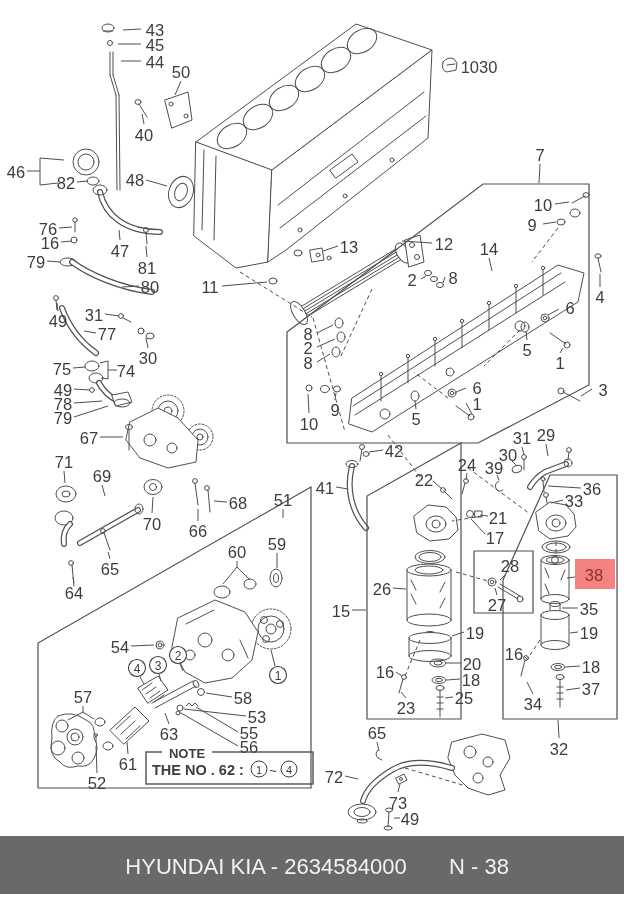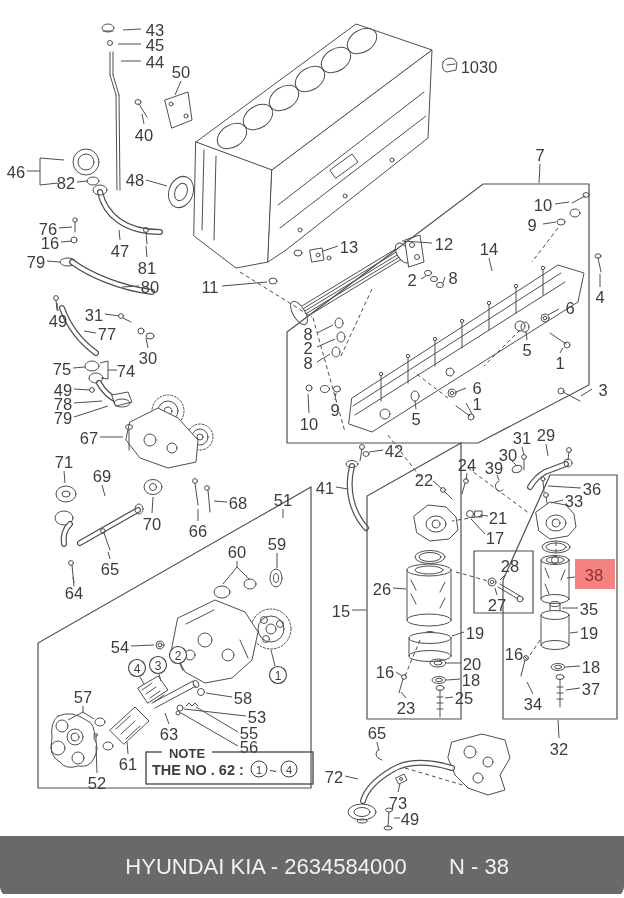--- a/index.html
+++ b/index.html
@@ -1,17 +1,17 @@
 <!DOCTYPE html>
 <html><head>
 <meta charset="utf-8">
 <style>
   html,body{margin:0;padding:0;background:#fff;}
   .page{position:relative;width:624px;height:898px;background:#ffffff;overflow:hidden;
-        font-family:"Liberation Sans", sans-serif;border-radius:12px;}
+        font-family:"Liberation Sans", sans-serif;}
   svg{display:block;}
   svg text{font-family:"Liberation Sans", sans-serif;}
   .art path,.art line,.art polygon,.art ellipse,.art circle,.art rect{
       fill:none;stroke:#4f4f4f;stroke-width:1;stroke-linecap:round;stroke-linejoin:round;}
   .art .f{fill:#ffffff;}
   .art .tube{stroke-width:6;}
   .art .tubein{stroke:#ffffff;stroke-width:3.6;}
   .art .teeth{stroke-dasharray:2 1.7;}
 </style>
 </head>

